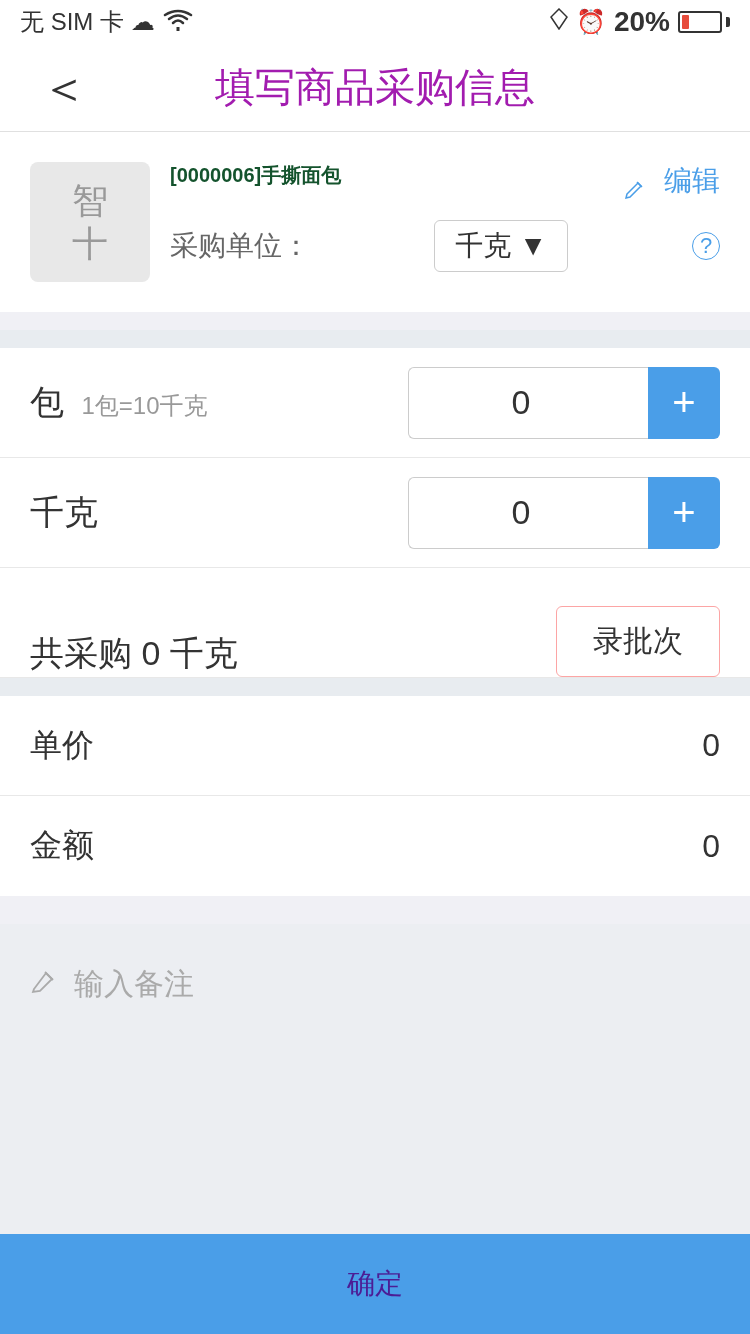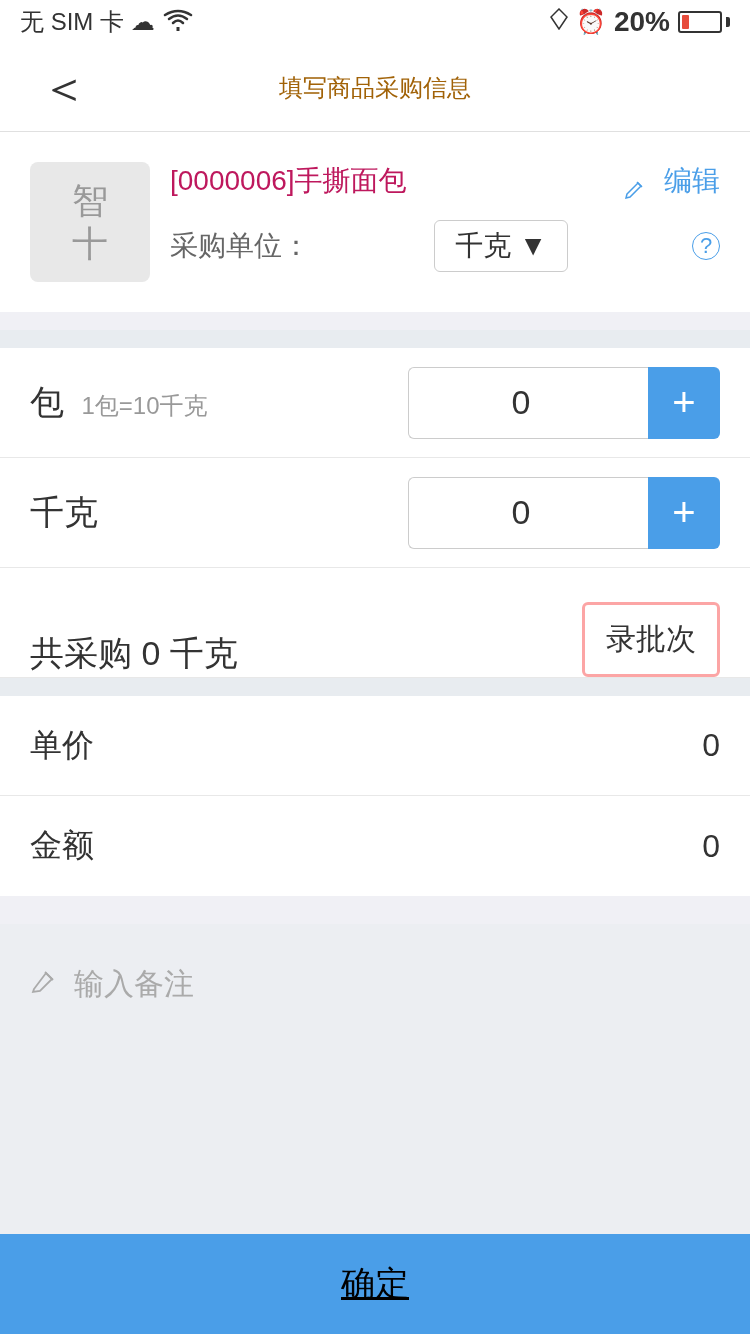--- a/index.html
+++ b/index.html
@@ -86,23 +86,23 @@
     .nav-back {
       font-size: 40px;
       color: #333;
       cursor: pointer;
       padding: 10px;
     }
     .nav-title {
       position: absolute;
       left: 50%;
       transform: translateX(-50%);
-      font-size: 24px;
+      font-size: 40px;
       font-weight: 500;
-      color: #a16207;
+      color: #a21caf;
     }
 
     
     .product-card {
       background: #fff;
       padding: 30px;
       display: flex;
       align-items: flex-start;
       gap: 20px;
       margin-bottom: 18px;
@@ -126,23 +126,23 @@
     .product-info {
       flex: 1;
     }
     .product-header {
       display: flex;
       justify-content: space-between;
       align-items: flex-start;
       margin-bottom: 20px;
     }
     .product-name {
-      font-size: 28px;
-      color: #be185d;
-      font-weight: 400;
+      font-size: 20px;
+      color: #14532d;
+      font-weight: 700;
     }
     .edit-btn {
       color: #4a9ee8;
       font-size: 28px;
       display: flex;
       align-items: flex-end;
       gap: 18px;
       cursor: pointer;
     }
     .purchase-unit-row {
@@ -241,23 +241,23 @@
       padding: 0 30px;
       height: 110px;
       background: #fff;
       border-bottom: 1px solid #e8e8e8;
     }
     .summary-text {
       font-size: 34px;
       color: #333;
     }
     .record-batch-btn {
-      border: 3px solid #fca5a5;
+      border: 1px solid #fca5a5;
       border-radius: 6px;
-      padding: 14px 21px;
+      padding: 14px 36px;
       font-size: 30px;
       color: #333;
       background: #fff;
       cursor: pointer;
     }
 
     
     .price-section {
       background: #fff;
       margin-bottom: 28px;
@@ -311,24 +311,23 @@
       left: 0;
       width: 750px;
       background: #4a9ee8;
       height: 100px;
       display: flex;
       align-items: center;
       justify-content: center;
       cursor: pointer;
     }
     .confirm-btn-text {
-      font-size: 34px;
-      color: #000000;
+      font-size: 28px;
+      color: #4c1d95;
       font-weight: 500;
-      text-decoration: underline;
     }
     .sim-text { font-size: 24px; }
   </style>
 </head>
 <body>
 
 <div class="status-bar">
   <div class="status-left">
     <span class="sim-text">无 SIM 卡 ☁</span>
     <span>

